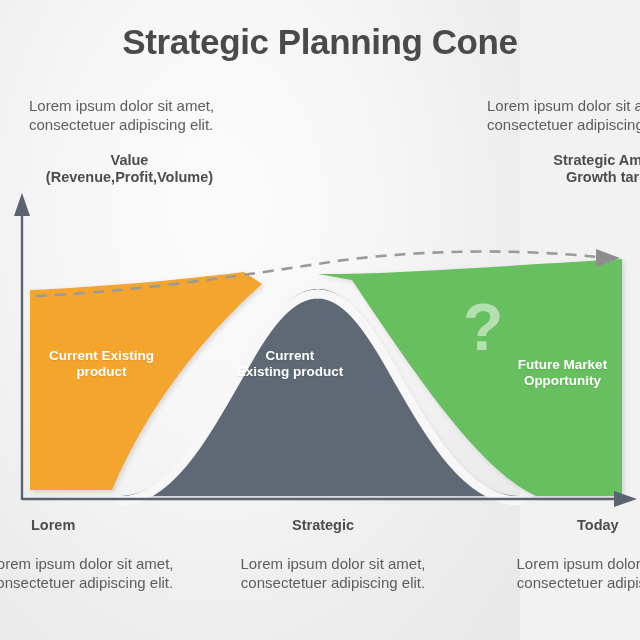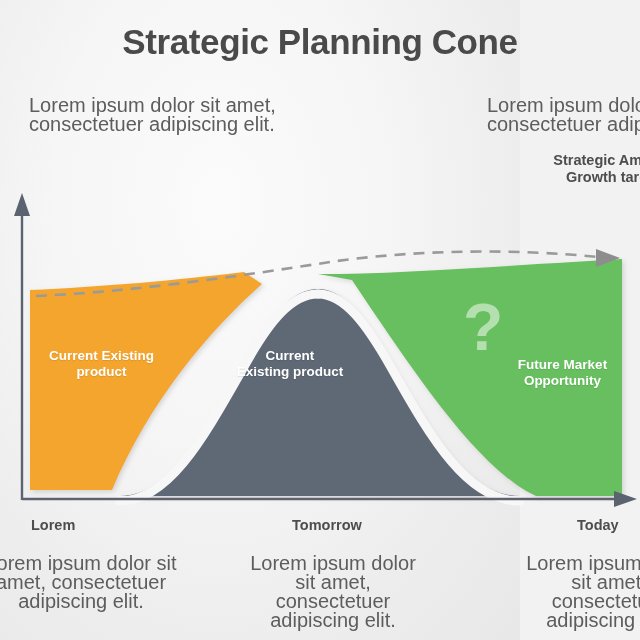--- a/index.html
+++ b/index.html
@@ -26,21 +26,21 @@
     width: 640px;
     text-align: center;
     font-size: 35px;
     font-weight: bold;
     color: #4a4a4a;
     letter-spacing: -0.4px;
     font-family: "Liberation Sans", sans-serif;
   }
   .body-text {
     position: absolute;
-    font-size: 20px;
+    font-size: 15px;
     line-height: 19px;
     color: #5d5d5d;
     font-family: "Liberation Sans", sans-serif;
     white-space: nowrap;
   }
   .heading-text {
     position: absolute;
     font-size: 14.5px;
     line-height: 17px;
     font-weight: bold;
@@ -153,24 +153,25 @@
       <polygon points="637,499 614,507 614,491" fill="#5b6370"></polygon>
     </g>
   </svg>
 
   <div class="region-label" id="lbl-orange">Current Existing<br>product</div>
   <div class="region-label" id="lbl-gray">Current<br>Existing product</div>
   <div class="region-label" id="lbl-green">Future Market<br>Opportunity</div>
   <div id="qmark">?</div>
 
   <div class="body-text" id="tl-para">Lorem ipsum dolor sit amet,<br>consectetuer adipiscing elit.</div>
+  <div class="heading-text" id="tl-head">Value<br>(Revenue,Profit,Volume)</div>
   <div class="body-text" id="tr-para">Lorem ipsum dolor sit amet,<br>consectetuer adipiscing elit.</div>
   <div class="heading-text" id="tr-head">Strategic Ambition<br>Growth targets</div>
 
   <div class="axis-label" id="lab-today">Lorem</div>
-  <div class="axis-label" id="lab-tomorrow">Tomorrow</div>
+  <div class="axis-label" id="lab-tomorrow">Strategic</div>
   <div class="axis-label" id="lab-beyond">Today</div>
 
   <div class="body-text" id="bl-para" style="white-space: normal;">Lorem ipsum dolor sit amet, consectetuer adipiscing elit.</div>
   <div class="body-text" id="bc-para" style="white-space: normal;">Lorem ipsum dolor sit amet, consectetuer adipiscing elit.</div>
   <div class="body-text" id="br-para" style="white-space: normal;">Lorem ipsum dolor sit amet, consectetuer adipiscing elit.</div>
 
 </div>
 
 </body></html>

